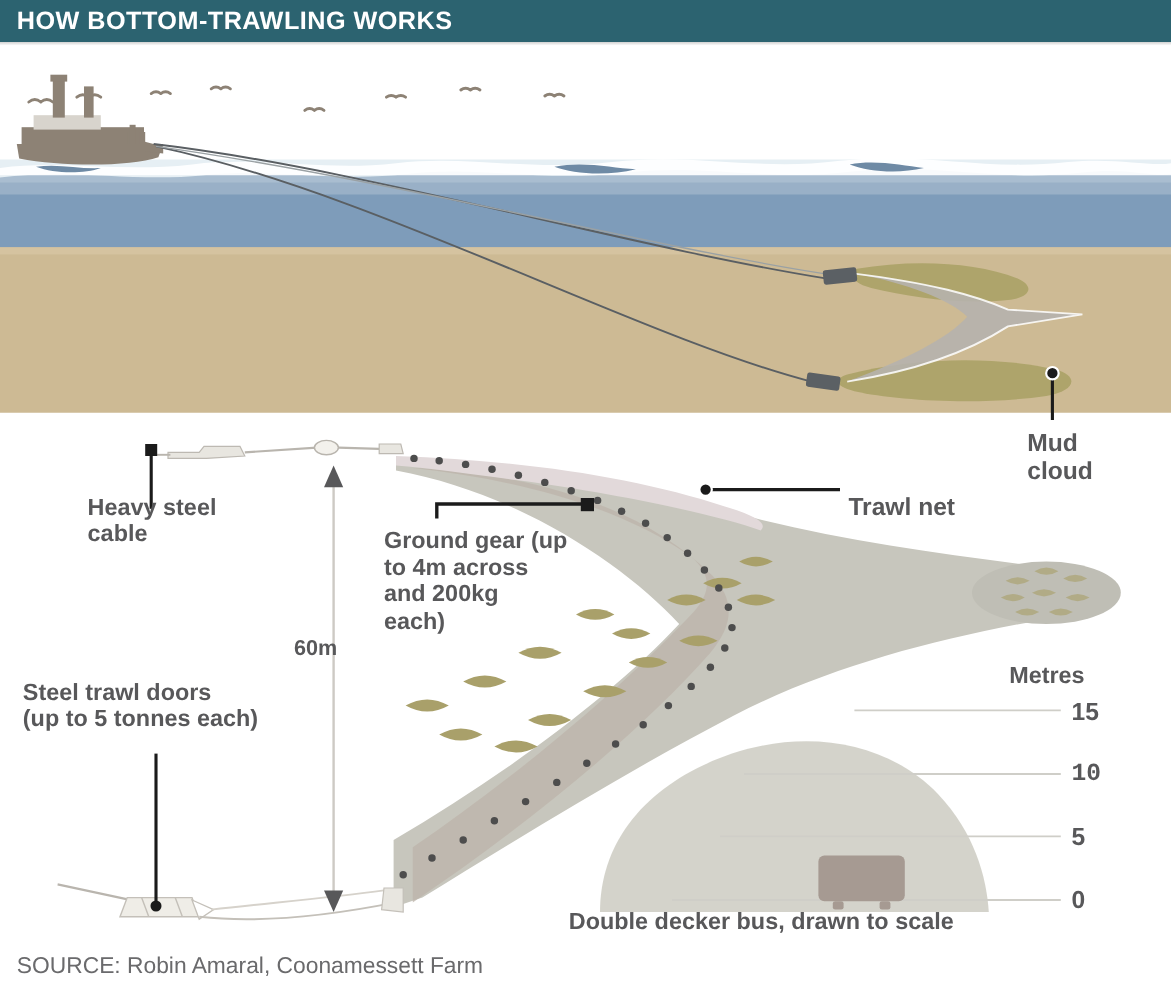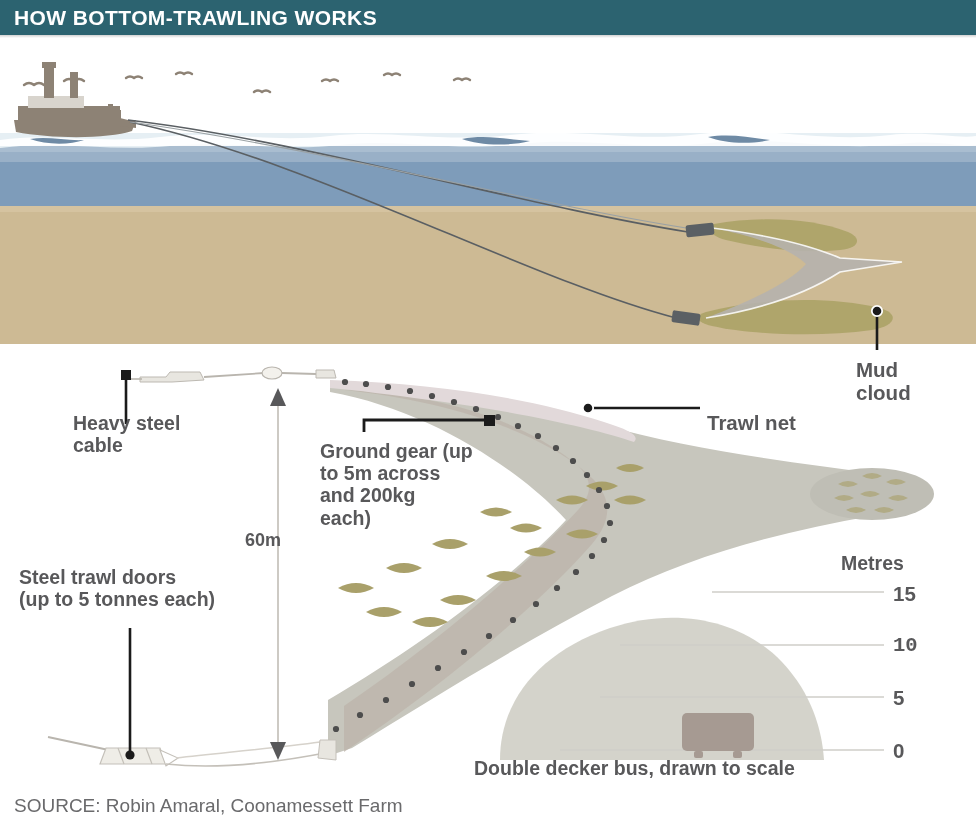--- a/index.html
+++ b/index.html
@@ -322,21 +322,21 @@
   </svg>
 
   <div class="lbl lbl-20" id="label-mud-cloud">Mud cloud</div>
 
   <div class="lbl lbl-20" id="label-trawl-net">Trawl net</div>
 
   <div class="lbl lbl-19" id="label-heavy-steel-cable">Heavy steel
 cable</div>
 
   <div class="lbl lbl-19" id="label-ground-gear">Ground gear (up
-to 5m across
+to 4m across
 and 200kg
 each)</div>
 
   <div class="lbl lbl-19" id="label-steel-trawl-doors">Steel trawl doors
 (up to 5 tonnes each)</div>
 
   <div class="lbl" id="label-60m">60m</div>
 
   <div class="lbl lbl-19" id="label-metres">Metres</div>
 

